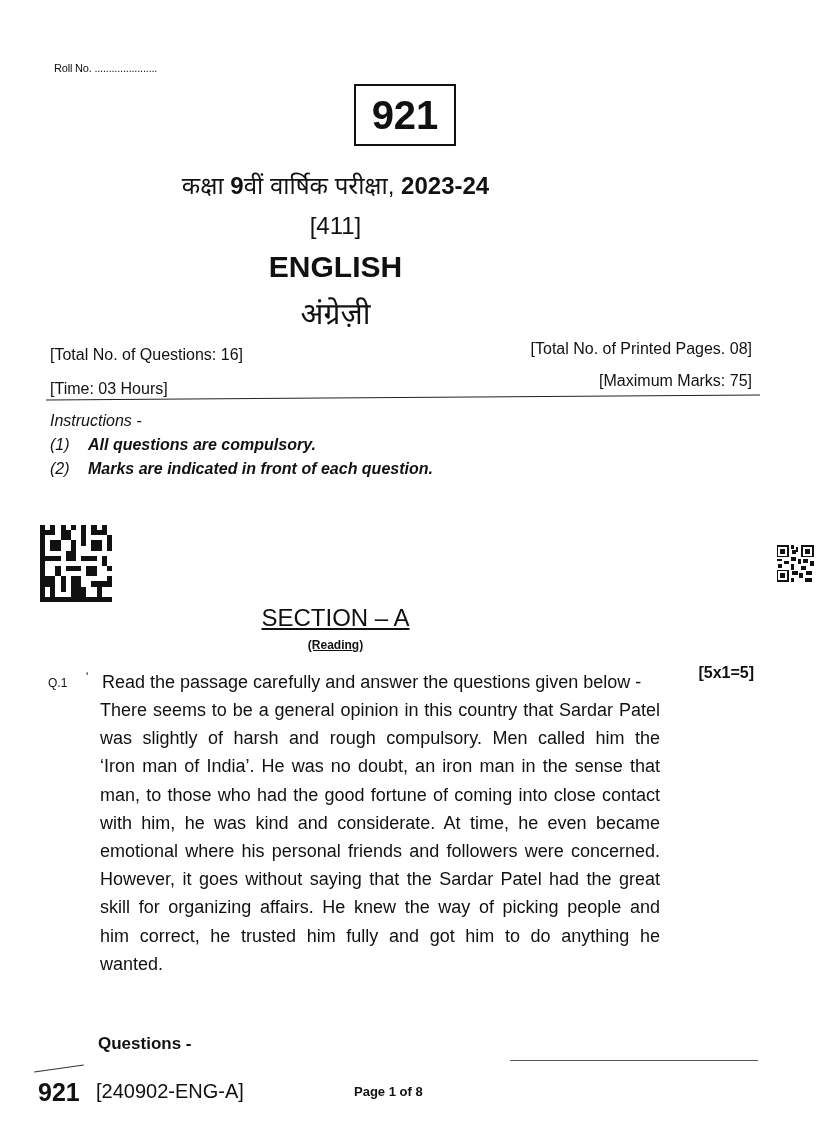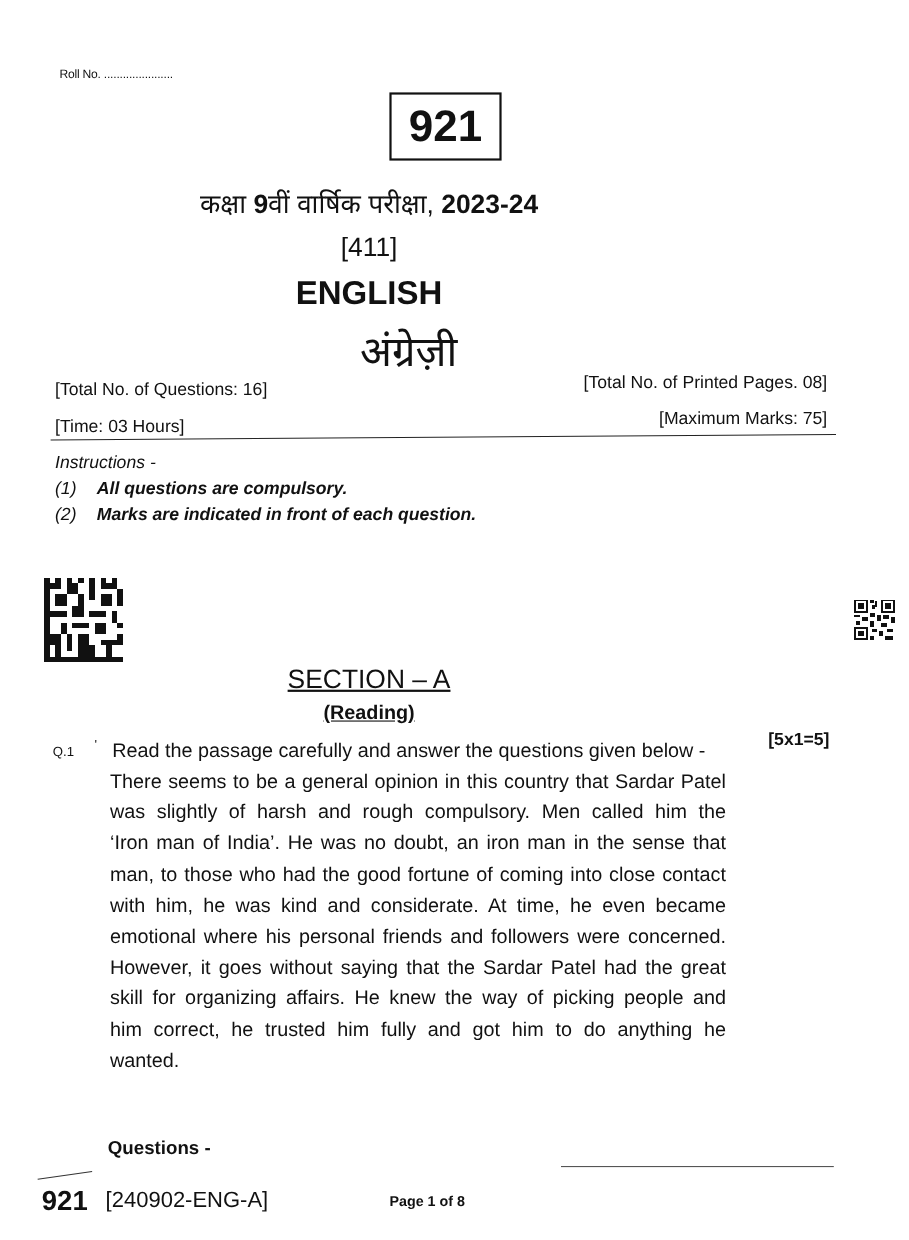--- a/index.html
+++ b/index.html
@@ -6,36 +6,36 @@
   body { width:826px; height:1127px; position:relative; overflow:hidden; color:#111; font-family:"Liberation Sans", "DejaVu Sans", sans-serif; }
   .abs { position:absolute; }
   .roll { left:54px; top:62px; font-size:11px; letter-spacing:-0.2px; }
   .codebox { left:354px; top:84px; width:102px; height:62px; border:2.5px solid #111; box-sizing:border-box; display:flex; align-items:center; justify-content:center; font-weight:bold; font-size:40px; }
   .center { left:0; width:671px; text-align:center; }
   .exam-title { top:168px; font-size:24px; }
   .exam-title .yr { font-weight:bold; }
   .exam-title .nine { font-weight:bold; }
   .subj-code { top:212px; font-size:24px; }
   .subj { top:250px; font-size:30px; font-weight:bold; }
-  .subj-hi { top:292px; font-size:38px; font-family:Liberation Serif, serif;padding-left:36px; }
+  .subj-hi { top:292px; font-size:30px; font-family:Liberation Serif, serif; }
   .meta { font-size:16px; }
   .m-q { left:50px; top:346px; }
   .m-t { left:50px; top:380px; }
   .m-p { right:74px; top:340px; }
   .m-m { right:74px; top:372px;text-align:center; }
   .rule { left:46px; top:397px; width:714px; height:0; border-top:1.6px solid #222; transform:rotate(-0.4deg); }
   .instr-h { left:50px; top:412px; font-size:16px; font-style:italic; }
   .instr { left:50px; font-size:16px; font-style:italic; font-weight:bold; }
   .instr .n { font-weight:normal; display:inline-block; width:38px; }
   .i1 { top:436px; }
   .i2 { top:460px; }
   .dm { left:40px; top:525px; width:72px; height:77px; }
   .qr { left:775px; top:545px; width:40px; height:37px; }
   .sec { top:604px; font-size:24px; font-weight:normal; text-decoration:underline; }
-  .sec-sub { top:638px; font-size:18px; font-weight:bold; text-decoration:underline; }
+  .sec-sub { top:638px; font-size:12px; font-weight:bold; text-decoration:underline; }
   .q1num { left:48px; top:676px; font-size:12px; }
   .q1tick { left:86px; top:670px; font-size:12px; }
   .q1text { left:102px; top:672px; font-size:18px; }
   .q1marks { right:72px; top:664px; font-size:16px; font-weight:bold; }
   .passage { left:100px; top:696px; width:560px; font-size:18px; line-height:28.2px; text-align:justify; }
   .passage .ln { display:block; text-align-last:justify; white-space:nowrap; }
   .passage .ln.last { text-align-last:left; }
   .questions-h { left:98px; top:1034px; font-size:17px; font-weight:bold; }
   .foot-rule1 { left:34px; top:1068px; width:50px; border-top:1.2px solid #333; transform:rotate(-8deg); }
   .foot-rule2 { left:510px; top:1060px; width:248px; border-top:1.2px solid #555; }

